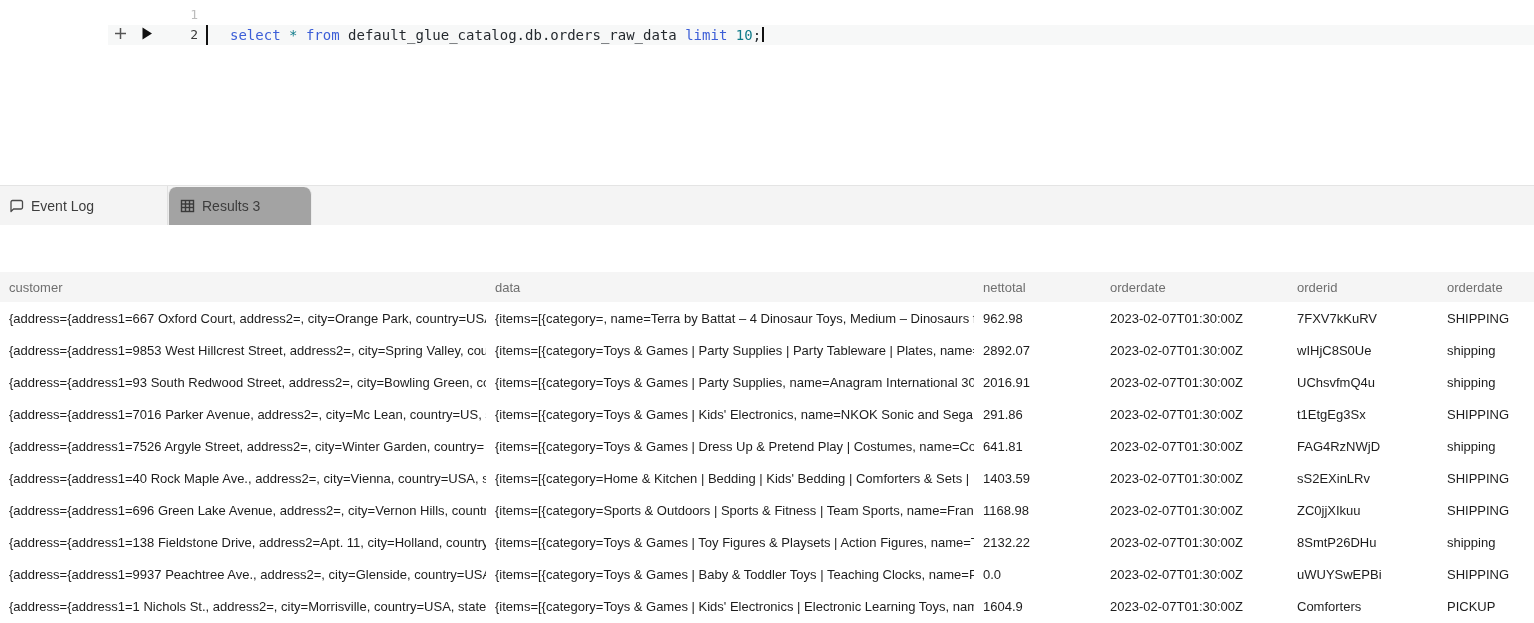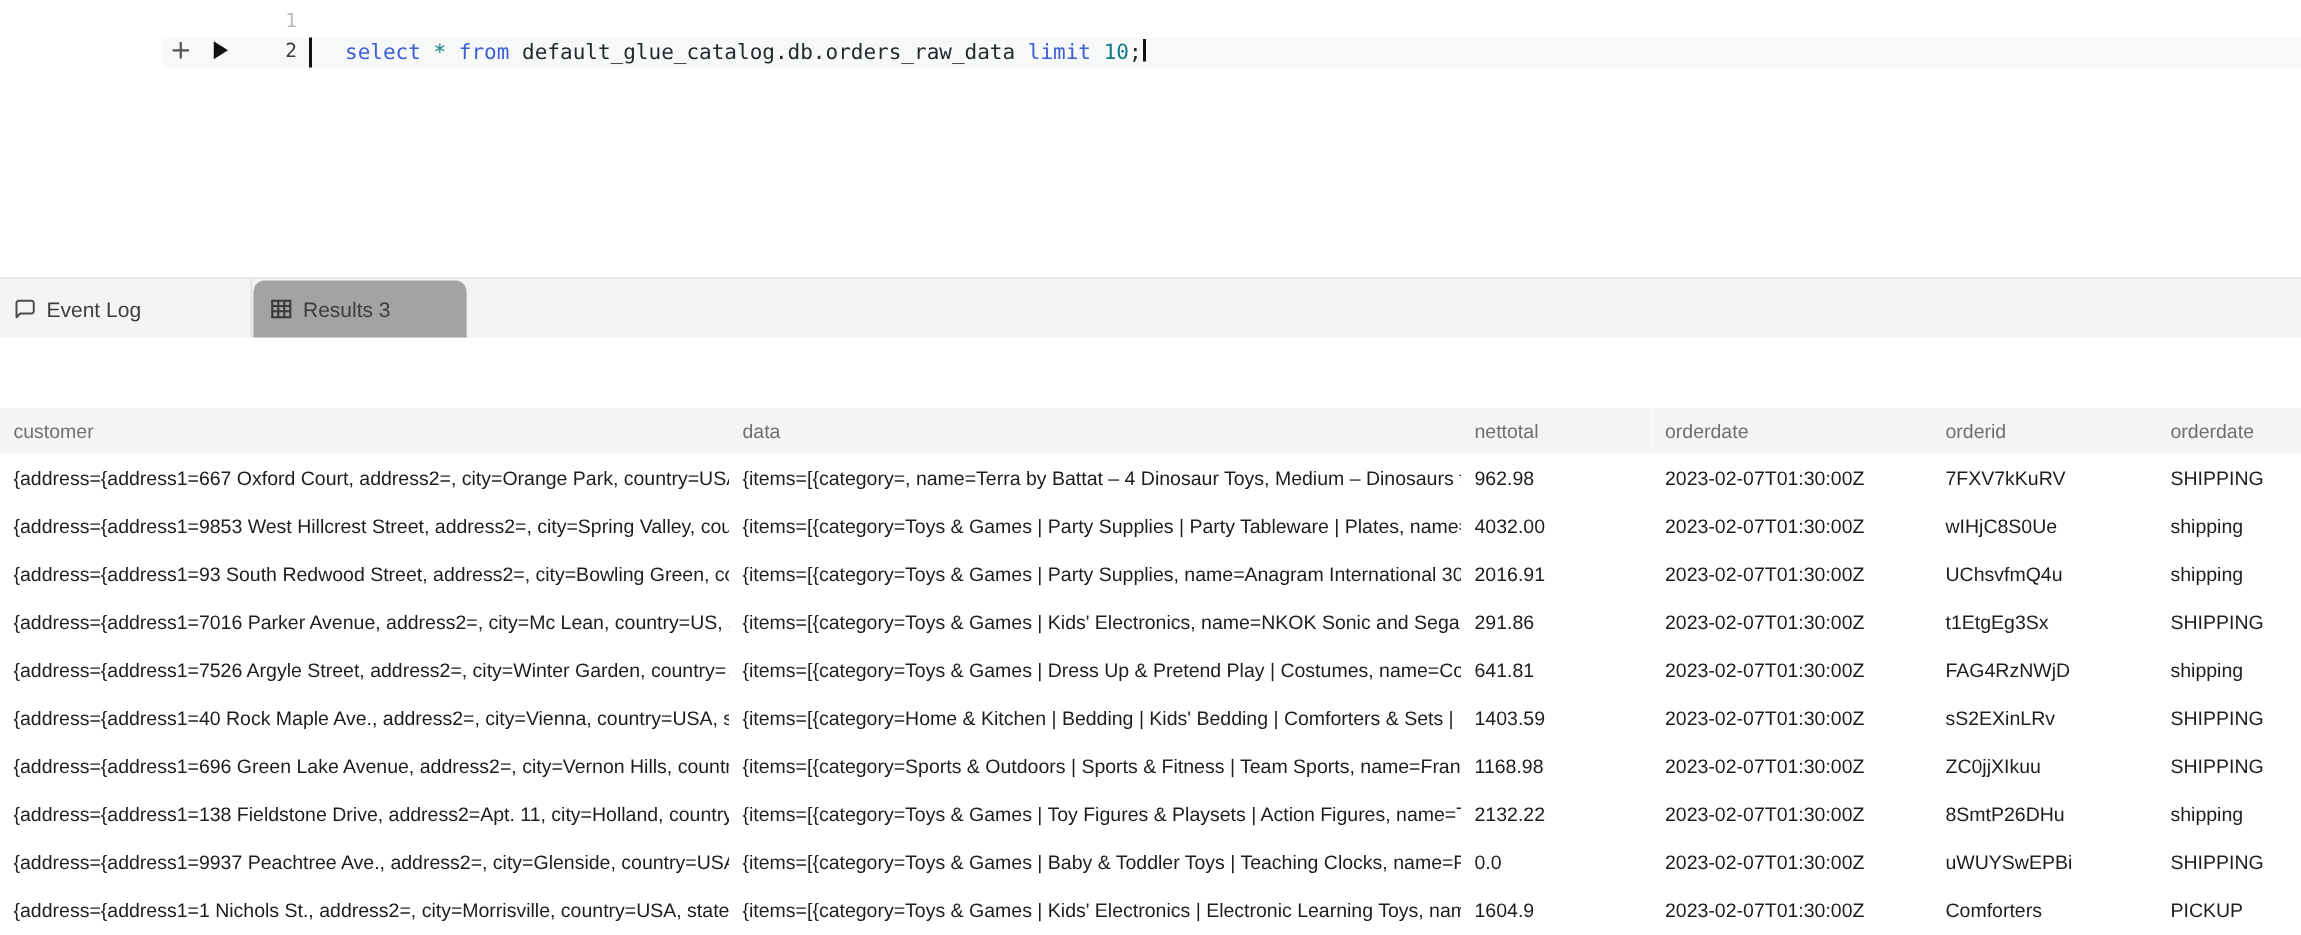--- a/index.html
+++ b/index.html
@@ -132,21 +132,21 @@
           <td>{address={address1=667 Oxford Court, address2=, city=Orange Park, country=USA…</td>
           <td>{items=[{category=, name=Terra by Battat – 4 Dinosaur Toys, Medium – Dinosaurs f…</td>
           <td>962.98</td>
           <td>2023-02-07T01:30:00Z</td>
           <td>7FXV7kKuRV</td>
           <td>SHIPPING</td>
         </tr>
         <tr>
           <td>{address={address1=9853 West Hillcrest Street, address2=, city=Spring Valley, cou…</td>
           <td>{items=[{category=Toys &amp; Games | Party Supplies | Party Tableware | Plates, name=…</td>
-          <td>4032.00</td>
+          <td>2892.07</td>
           <td>2023-02-07T01:30:00Z</td>
           <td>wIHjC8S0Ue</td>
           <td>shipping</td>
         </tr>
         <tr>
           <td>{address={address1=93 South Redwood Street, address2=, city=Bowling Green, co…</td>
           <td>{items=[{category=Toys &amp; Games | Party Supplies, name=Anagram International 308…</td>
           <td>2016.91</td>
           <td>2023-02-07T01:30:00Z</td>
           <td>UChsvfmQ4u</td>

